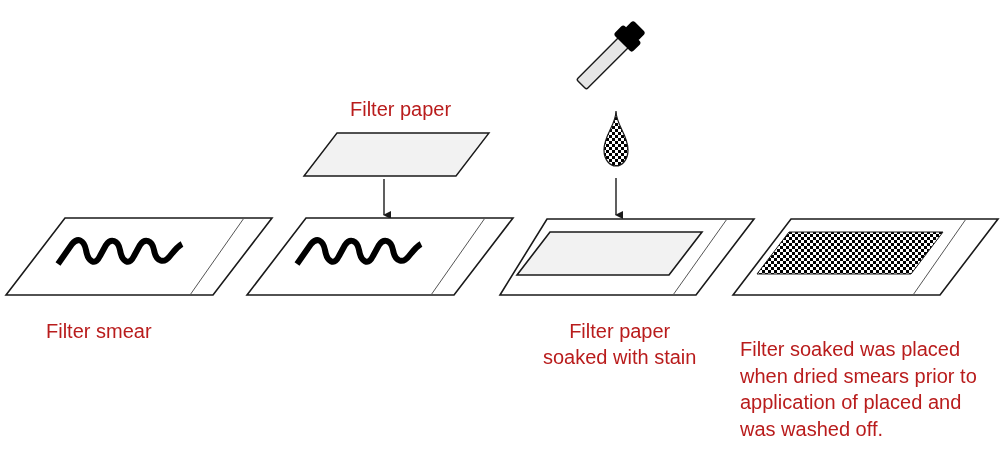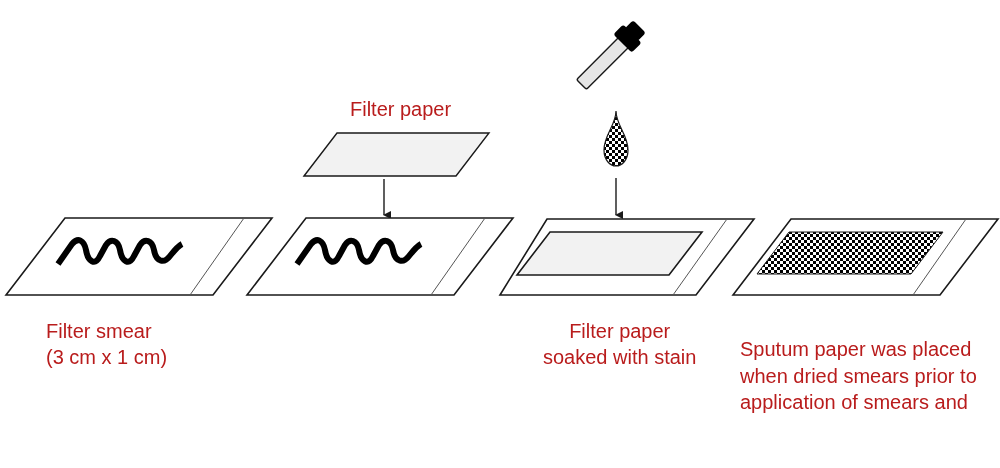--- a/index.html
+++ b/index.html
@@ -61,25 +61,25 @@
     <polygon points="757,274 789,232 943,232 911,274" fill="url(#checker)" stroke="#1a1a1a" stroke-width="1"></polygon>
   </g>
 </svg>
 
 <div class="label" style="left:350px; top:96px;">
   <span>Filter paper</span>
 </div>
 
 <div class="label" style="left:46px; top:318px;">
   <span>Filter smear</span>
-  <span>(3 cm x 1 cm)</span>
 </div>
 
 <div class="label" style="left:543px; top:318px; text-align:center;">
   <span>Filter paper</span>
   <span>soaked with stain</span>
 </div>
 
 <div class="label" style="left:740px; top:336px; line-height:26.5px;">
-  <span>Sputum paper was placed</span>
+  <span>Filter soaked was placed</span>
   <span>when dried smears prior to</span>
-  <span>application of smears and</span>
+  <span>application of placed and</span>
+  <span>was washed off.</span>
 </div>
 
 </body></html>

